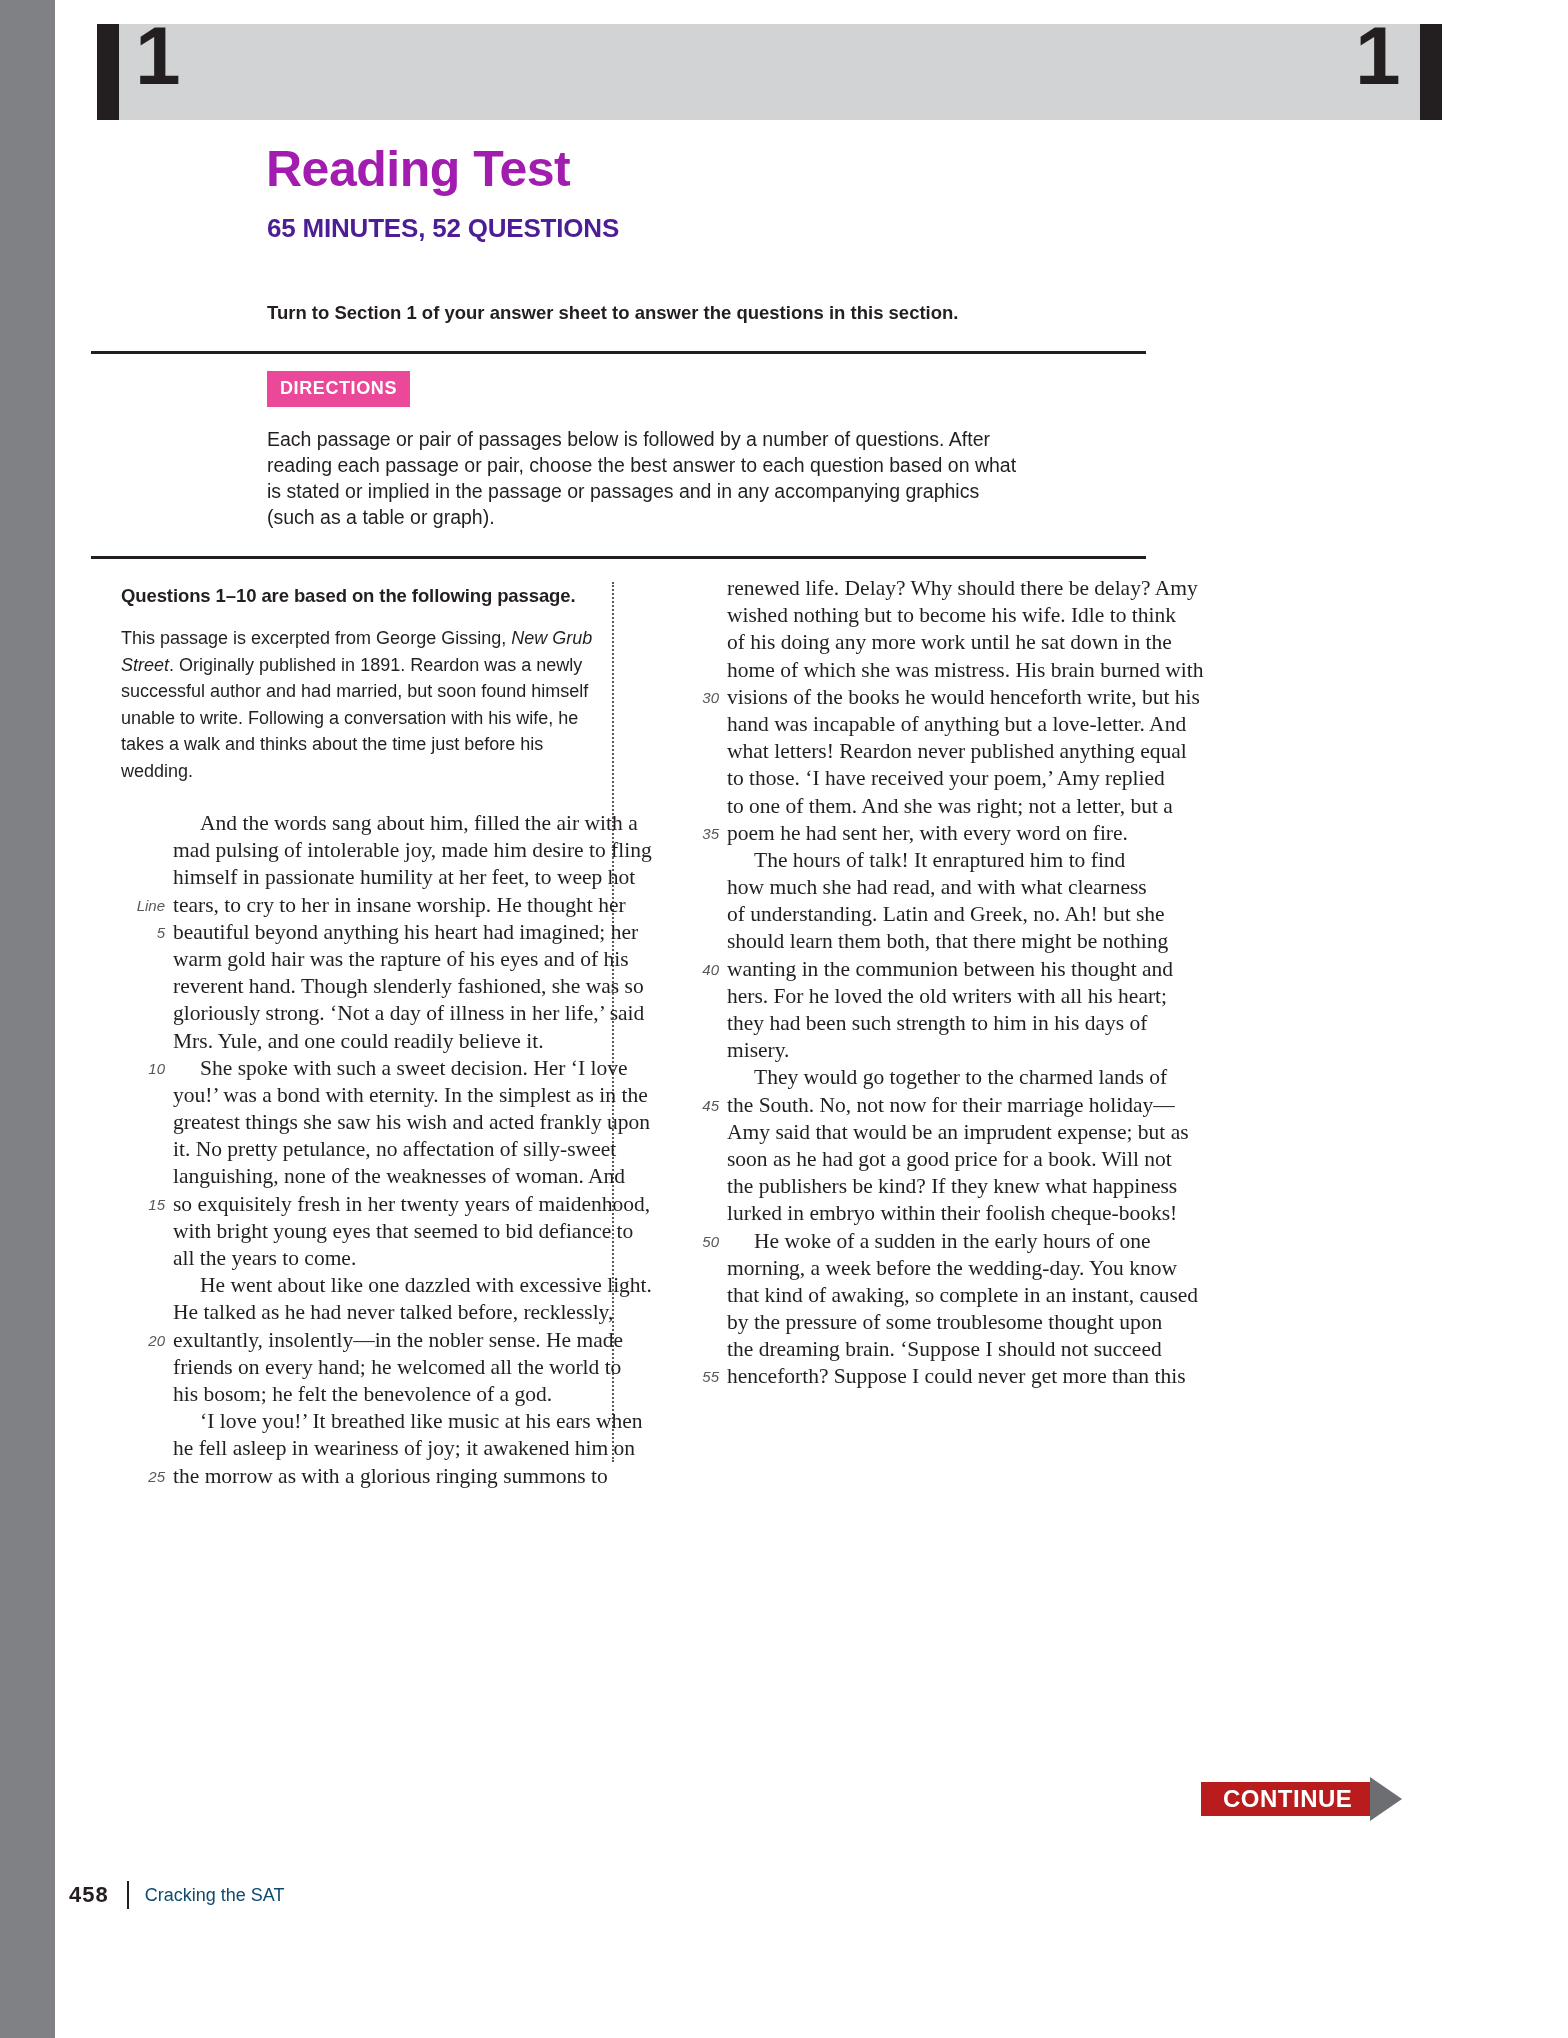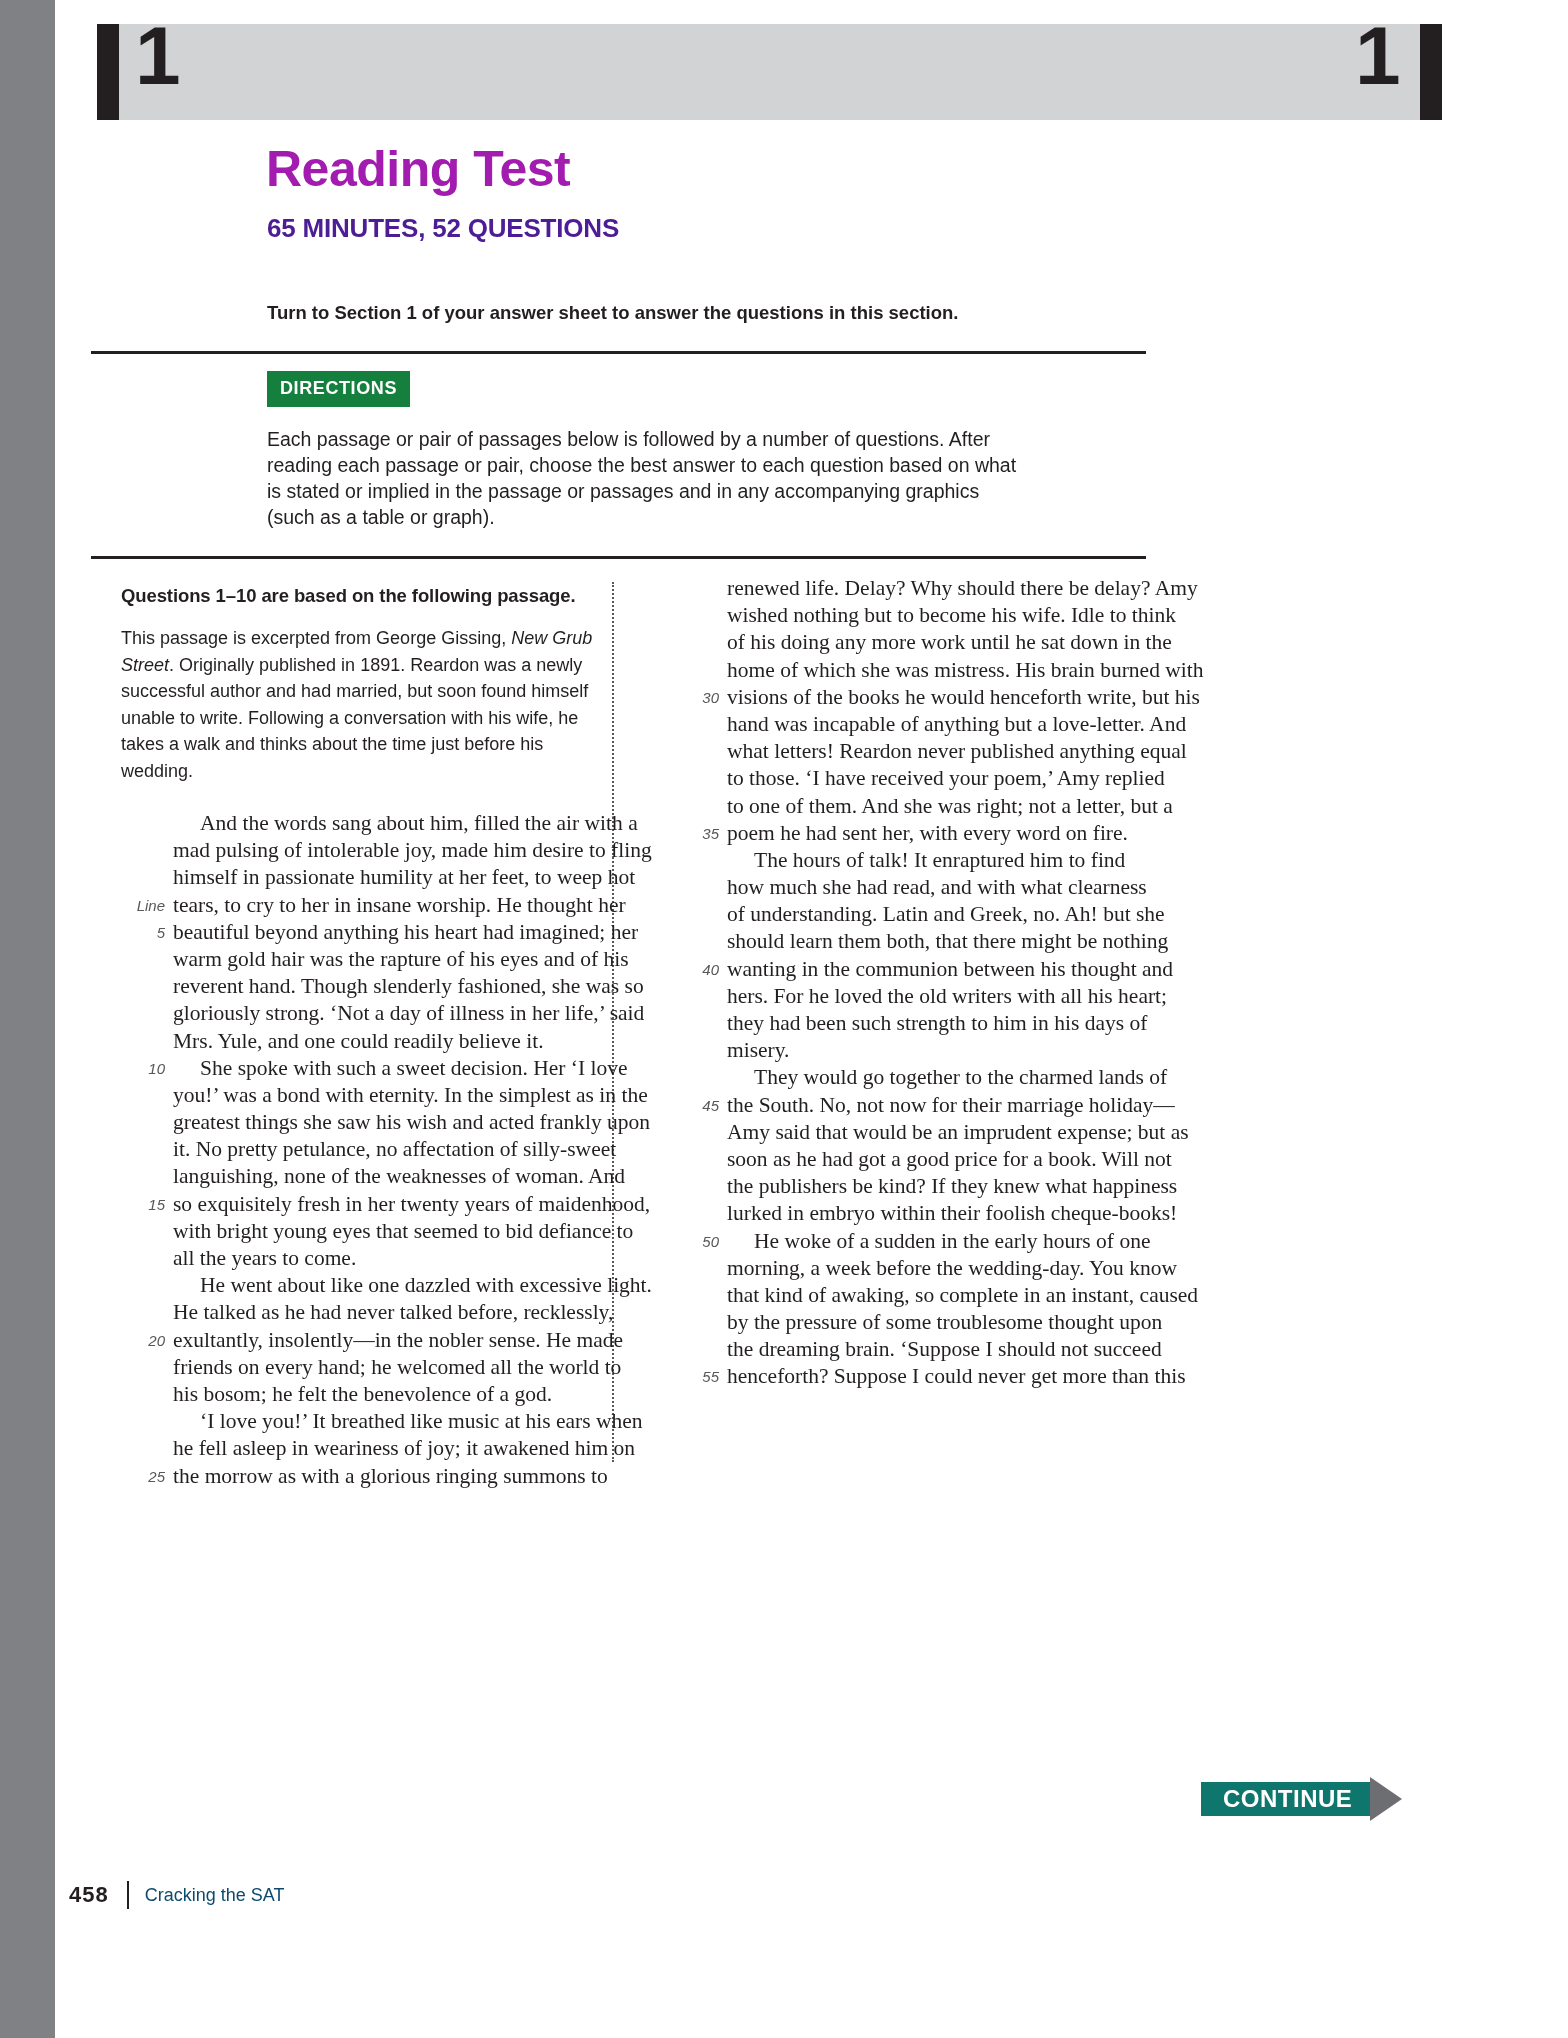--- a/index.html
+++ b/index.html
@@ -104,21 +104,21 @@
     background: #231f20;
   }
   .rule.top { top: 351px; }
   .rule.bottom { top: 556px; }
 
   
   .directions-tag {
     position: absolute;
     left: 212px;
     top: 371px;
-    background: #15803d;
+    background: #ec4899;
     color: #ffffff;
     font-size: 18px;
     font-weight: bold;
     letter-spacing: 0.6px;
     padding: 7px 13px 8px 13px;
   }
   .directions-body {
     position: absolute;
     left: 212px;
     top: 426px;
@@ -192,21 +192,21 @@
   
   .continue {
     position: absolute;
     left: 1146px;
     top: 1777px;
     height: 44px;
     display: flex;
     align-items: center;
   }
   .continue-body {
-    background: #0f766e;
+    background: #b91c1c;
     color: #ffffff;
     font-size: 24px;
     font-weight: bold;
     letter-spacing: 0.5px;
     padding: 0 18px 0 22px;
     height: 34px;
     line-height: 34px;
   }
   .continue-arrow {
     width: 0;

